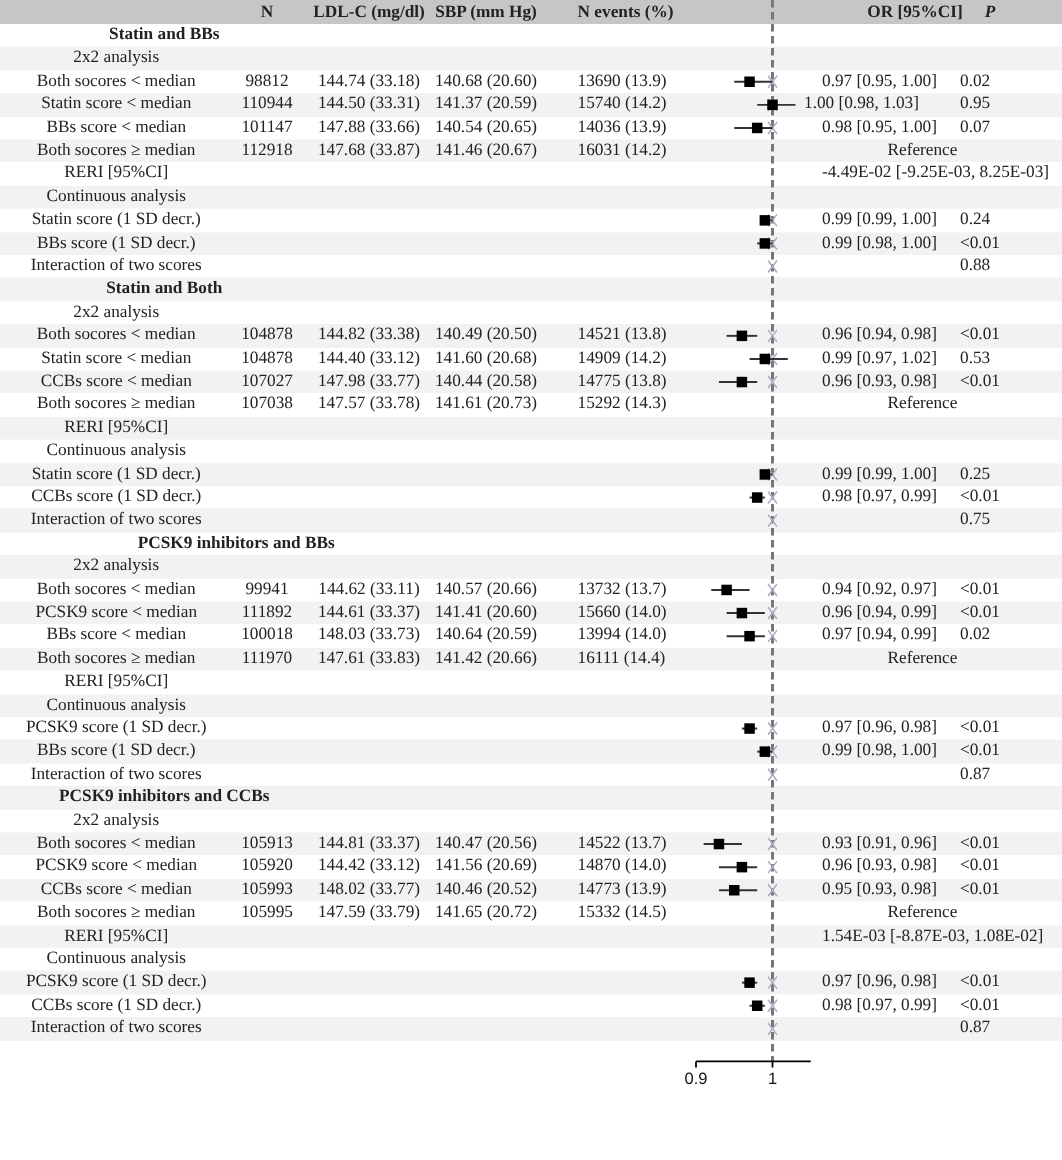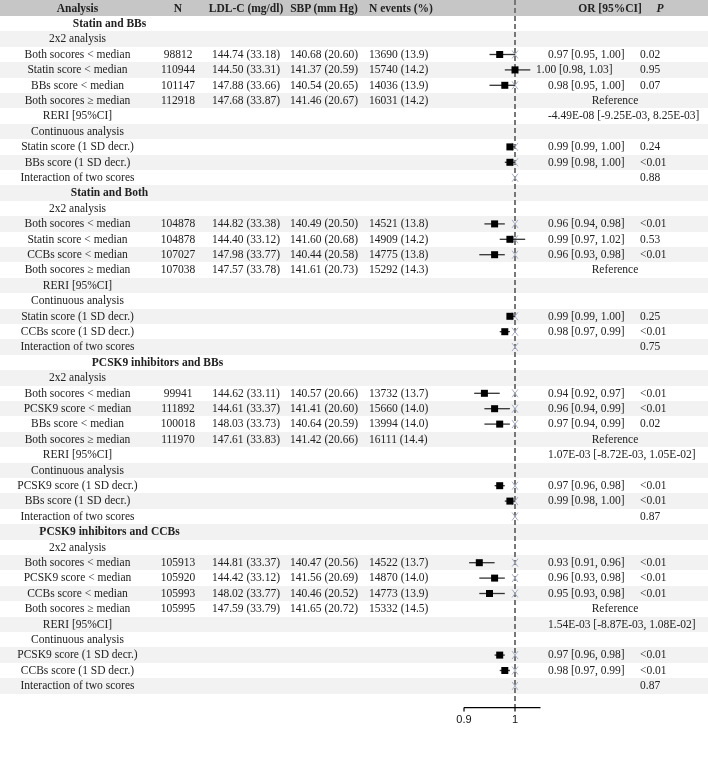--- a/index.html
+++ b/index.html
@@ -8,35 +8,34 @@
   #table { position: absolute; left: 0; top: 0; width: 708px; }
   .hdr { position: absolute; left: 0; top: 0; width: 708px; height: 16px; background: #c6c6c6; }
   .row { position: absolute; left: 0; width: 708px; height: 15.4px; }
   .row.alt { background: #f2f2f2; }
   .cell { position: absolute; top: 0; height: 100%; line-height: 15.4px; white-space: nowrap; }
   .hdr .cell { line-height: 16px; font-weight: bold; }
   .c-analysis { left: 0; width: 155px; text-align: center; }
   .c-n { left: 148px; width: 60px; text-align: center; }
   .c-ldl { left: 208px; width: 76px; text-align: center; }
   .c-sbp { left: 284px; width: 80px; text-align: center; }
-  .c-ev { left: 369px; width: 80px; text-align: left; }
+  .c-ev { left: 369px; width: 80px; text-align: left; padding-left: 16px; }
   .hdr .c-ev { left: 356px; width: 90px; text-align: center; }
   .c-or { left: 545px; width: 130px; text-align: center; }
   .c-p { left: 640px; width: 40px; text-align: left; }
   .hdr .c-p { left: 640px; width: 40px; text-align: center; font-style: italic; }
   .hdr .c-or { left: 560px; width: 100px; }
   .bold { font-weight: bold; padding-left: 32px; }
   #plot { position: absolute; left: 0; top: 0; width: 708px; height: 773px; pointer-events: none; }
 </style>
 </head>
 <body>
 
 <div id="table">
   <div class="hdr">
-    <div class="cell c-analysis">Analysis</div>
     <div class="cell c-n">N</div>
     <div class="cell c-ldl">LDL-C (mg/dl)</div>
     <div class="cell c-sbp">SBP (mm Hg)</div>
     <div class="cell c-ev">N events (%)</div>
     <div class="cell c-or">OR [95%CI]</div>
     <div class="cell c-p">P</div>
   </div>
   <div id="rows">
       <div class="row" style="top: 16px;">
         <div class="cell c-analysis bold">Statin and BBs</div>
@@ -74,21 +73,21 @@
       <div class="row alt" style="top: 93px;">
         <div class="cell c-analysis">Both socores ≥ median</div>
         <div class="cell c-n">112918</div>
         <div class="cell c-ldl">147.68 (33.87)</div>
         <div class="cell c-sbp">141.46 (20.67)</div>
         <div class="cell c-ev">16031 (14.2)</div>
         <div class="cell c-or" style="left: 565px; width: 100px; text-align: center;">Reference</div>
       </div>
       <div class="row" style="top: 108.4px;">
         <div class="cell c-analysis">RERI [95%CI]</div>
-        <div class="cell c-or" style="left: 548px; width: 160px; text-align: left;">-4.49E-08 [-9.25E-03, 8.25E-03]</div>
+        <div class="cell c-or" style="left: 548px; width: 160px; text-align: left;">-4.49E-02 [-9.25E-03, 8.25E-03]</div>
       </div>
       <div class="row alt" style="top: 123.8px;">
         <div class="cell c-analysis">Continuous analysis</div>
       </div>
       <div class="row" style="top: 139.2px;">
         <div class="cell c-analysis">Statin score (1 SD decr.)</div>
         <div class="cell c-or" style="left: 548px; width: 90px; text-align: left;">0.99 [0.99, 1.00]</div>
         <div class="cell c-p">0.24</div>
       </div>
       <div class="row alt" style="top: 154.6px;">
@@ -197,21 +196,20 @@
       <div class="row alt" style="top: 431.8px;">
         <div class="cell c-analysis">Both socores ≥ median</div>
         <div class="cell c-n">111970</div>
         <div class="cell c-ldl">147.61 (33.83)</div>
         <div class="cell c-sbp">141.42 (20.66)</div>
         <div class="cell c-ev">16111 (14.4)</div>
         <div class="cell c-or" style="left: 565px; width: 100px; text-align: center;">Reference</div>
       </div>
       <div class="row" style="top: 447.2px;">
         <div class="cell c-analysis">RERI [95%CI]</div>
-        <div class="cell c-or" style="left: 548px; width: 160px; text-align: left;">1.07E-03 [-8.72E-03, 1.05E-02]</div>
       </div>
       <div class="row alt" style="top: 462.6px;">
         <div class="cell c-analysis">Continuous analysis</div>
       </div>
       <div class="row" style="top: 478px;">
         <div class="cell c-analysis">PCSK9 score (1 SD decr.)</div>
         <div class="cell c-or" style="left: 548px; width: 90px; text-align: left;">0.97 [0.96, 0.98]</div>
         <div class="cell c-p">&lt;0.01</div>
       </div>
       <div class="row alt" style="top: 493.4px;">

